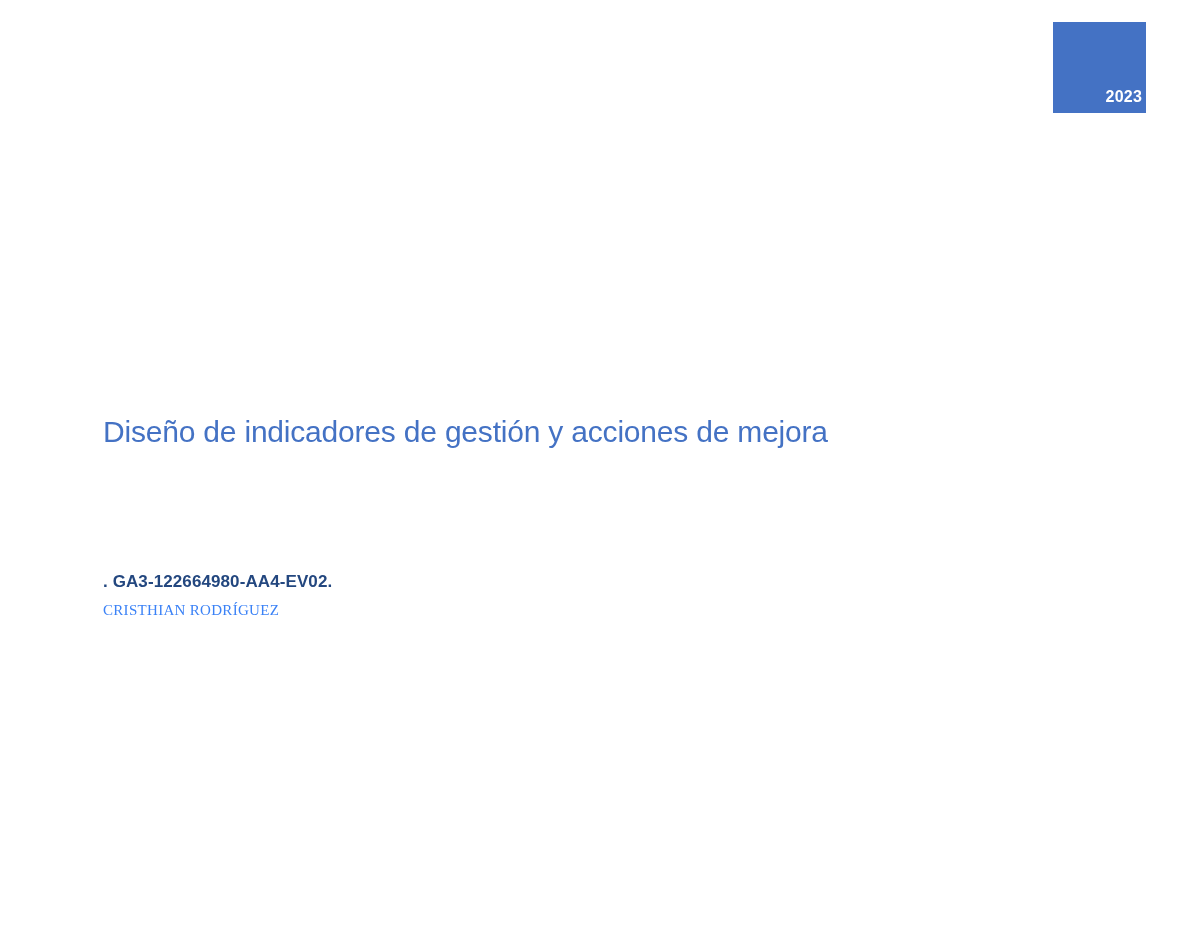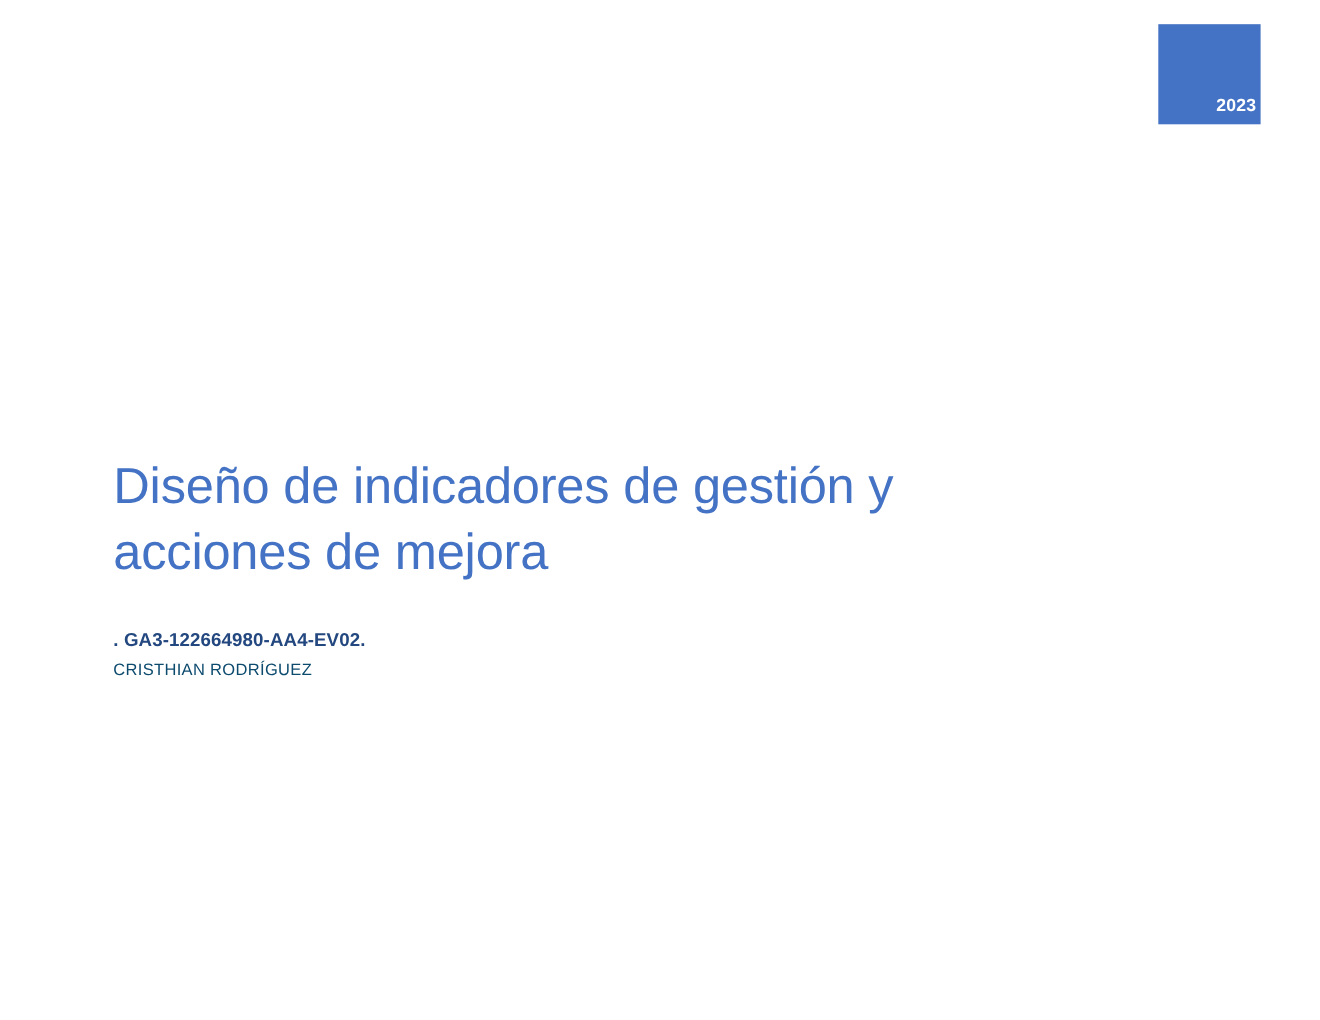--- a/index.html
+++ b/index.html
@@ -52,21 +52,21 @@
     position: absolute;
     left: 103px;
     top: 412px;
     width: 820px;
   }
 
   .slide-title {
     margin: 0;
     color: #4472C4;
     font-family: "Liberation Sans", sans-serif;
-    font-size: 46px;
+    font-size: 30px;
     font-weight: normal;
     line-height: 1.30;
     letter-spacing: -0.2px;
     white-space: pre-line;
   }
 
   
   .subtitle-block {
     position: absolute;
     left: 103px;
@@ -79,22 +79,22 @@
     color: #23477F;
     font-family: "Liberation Sans", sans-serif;
     font-size: 17px;
     font-weight: bold;
     line-height: 1.2;
     letter-spacing: 0.1px;
   }
 
   .subtitle-author {
     margin: 0;
-    color: #0c4a6e;
-    font-family: Liberation Sans, sans-serif;
+    color: #3b82f6;
+    font-family: Liberation Serif, serif;
     font-size: 15px;
     font-weight: normal;
     line-height: 1.2;
     letter-spacing: 0.3px;
   }
 </style>
 </head>
 <body>
 
 <div class="slide">

